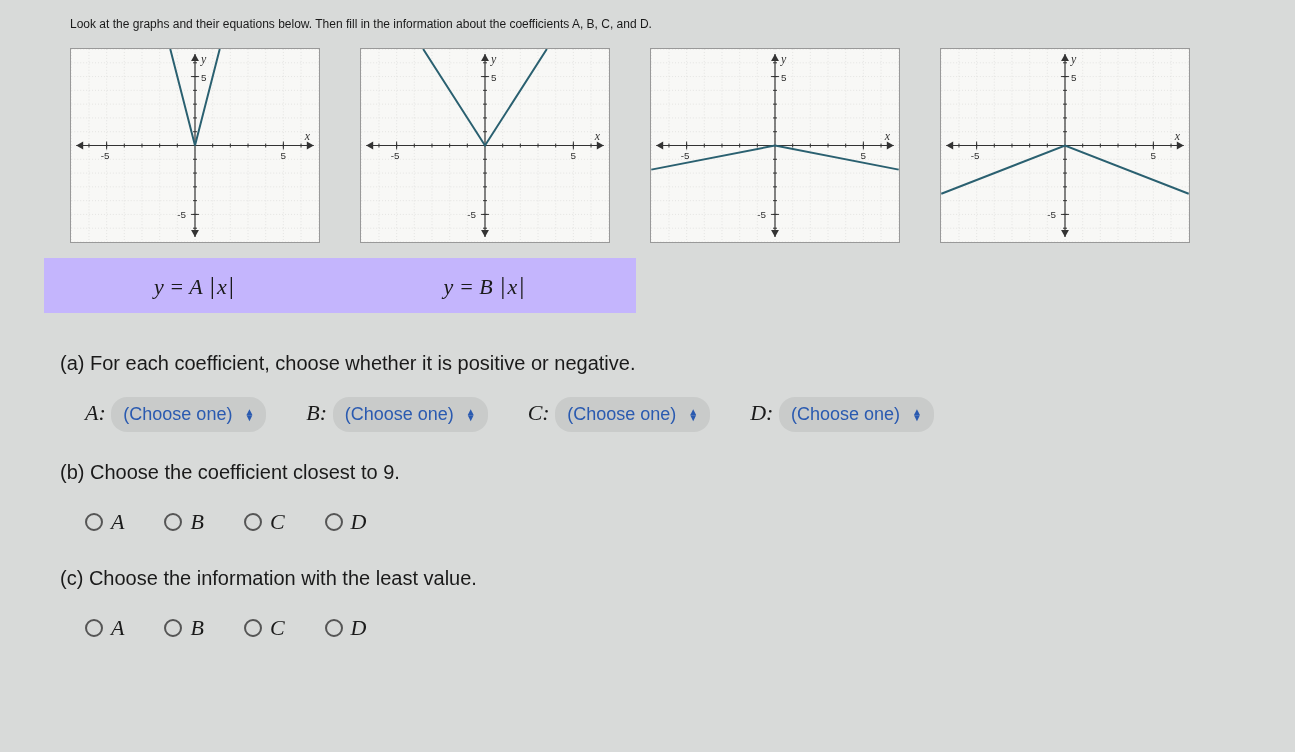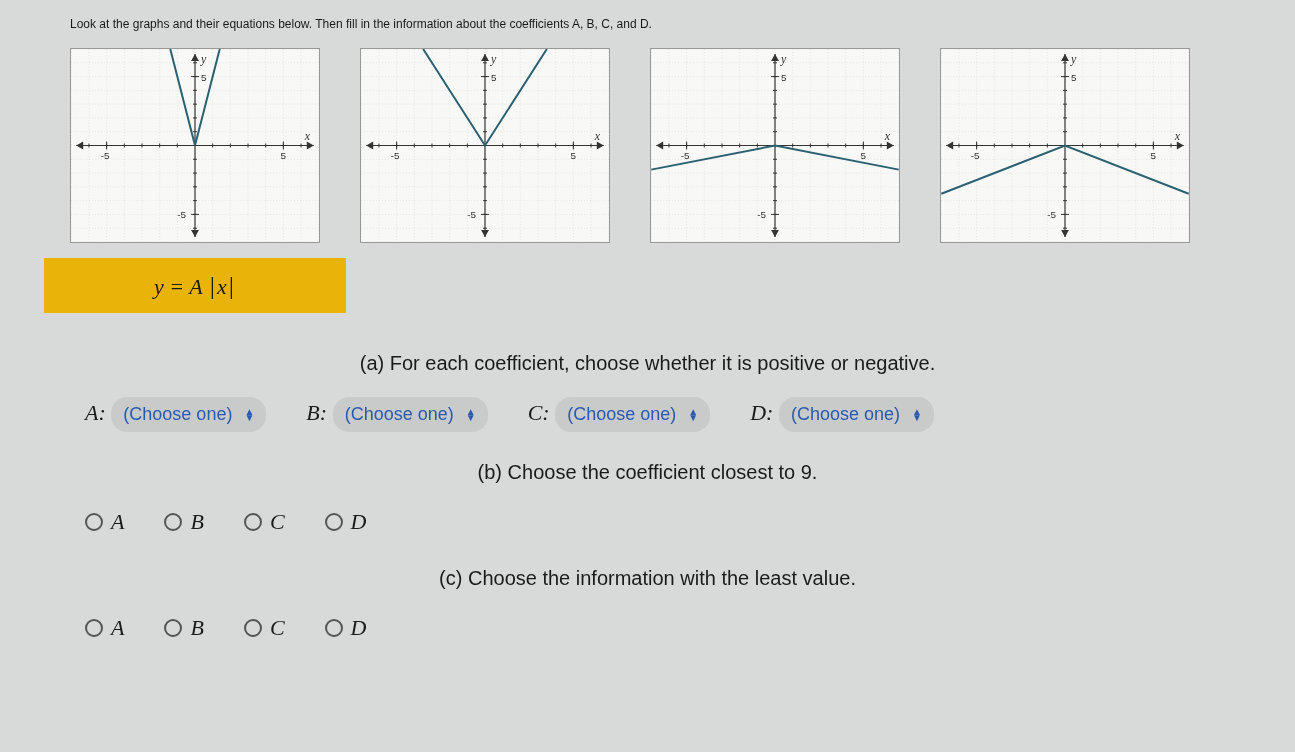--- a/index.html
+++ b/index.html
@@ -28,30 +28,30 @@
   }
   .graph-box {
     width: 250px;
     height: 195px;
     background: #f8f8f6;
     border: 1px solid #999;
     position: relative;
   }
   .eq-label {
     width: 302px;
-    background: #eab308;
+    background: #c4b5fd;
     text-align: center;
     padding: 8px 0;
     margin-top: 15px;
     font-family: "Times New Roman", serif;
     font-style: italic;
     font-size: 22px;
   }
   .abs-bars { font-style: normal; font-family: "Times New Roman", serif; font-size: 26px; padding: 0 2px;}
-  .questions { padding: 25px 30px 0 30px; font-size: 20px; text-align: center; }
+  .questions { padding: 25px 30px 0 30px; font-size: 20px; }
   .q { margin-bottom: 25px; }
   .q-indent { padding-left: 25px; margin-top: 18px; display:flex; gap:40px; align-items:center; flex-wrap:wrap;}
   .coef-label { font-family: "Times New Roman", serif; font-style: italic; font-size: 22px; }
   .choose-pill {
     display: inline-flex;
     align-items: center;
     background: #c9cbca;
     border-radius: 16px;
     padding: 4px 12px;
     color: #2a5ab0;
@@ -234,20 +234,23 @@
           <line x1="123" y1="13.92857142857143" x2="127" y2="13.92857142857143" class="tick"></line>
           <text x="211.28571428571428" y="111.5" class="tick-lbl">5</text>
           <text x="29.714285714285708" y="111.5" class="tick-lbl">-5</text>
           <text x="131" y="31.85714285714286" class="tick-lbl">5</text>
           <text x="107" y="171.14285714285714" class="tick-lbl">-5</text>
           <text x="236" y="91.5" class="axis-lbl">x</text>
           <text x="131" y="14" class="axis-lbl">y</text>
           <polyline points="62.5,0 125,97.5 187.5,0" class="plot"></polyline>
         </svg>
     </div>
+    <div class="eq-label">
+      <span>y</span> = <span>B</span> <span class="abs-bars">|</span><span>x</span><span class="abs-bars">|</span>
+    </div>
   </div>
 
   <div class="graph-col">
     <div class="graph-box">
       <svg class="graph-svg" viewBox="0 0 250 195">
           <line x1="0" y1="0" x2="0" y2="195" class="grid-line" stroke-dasharray="1,2"></line>
           <line x1="0" y1="195" x2="250" y2="195" class="grid-line" stroke-dasharray="1,2"></line>
           <line x1="17.85714285714286" y1="0" x2="17.85714285714286" y2="195" class="grid-line" stroke-dasharray="1,2"></line>
           <line x1="0" y1="181.07142857142856" x2="250" y2="181.07142857142856" class="grid-line" stroke-dasharray="1,2"></line>
           <line x1="35.71428571428571" y1="0" x2="35.71428571428571" y2="195" class="grid-line" stroke-dasharray="1,2"></line>

